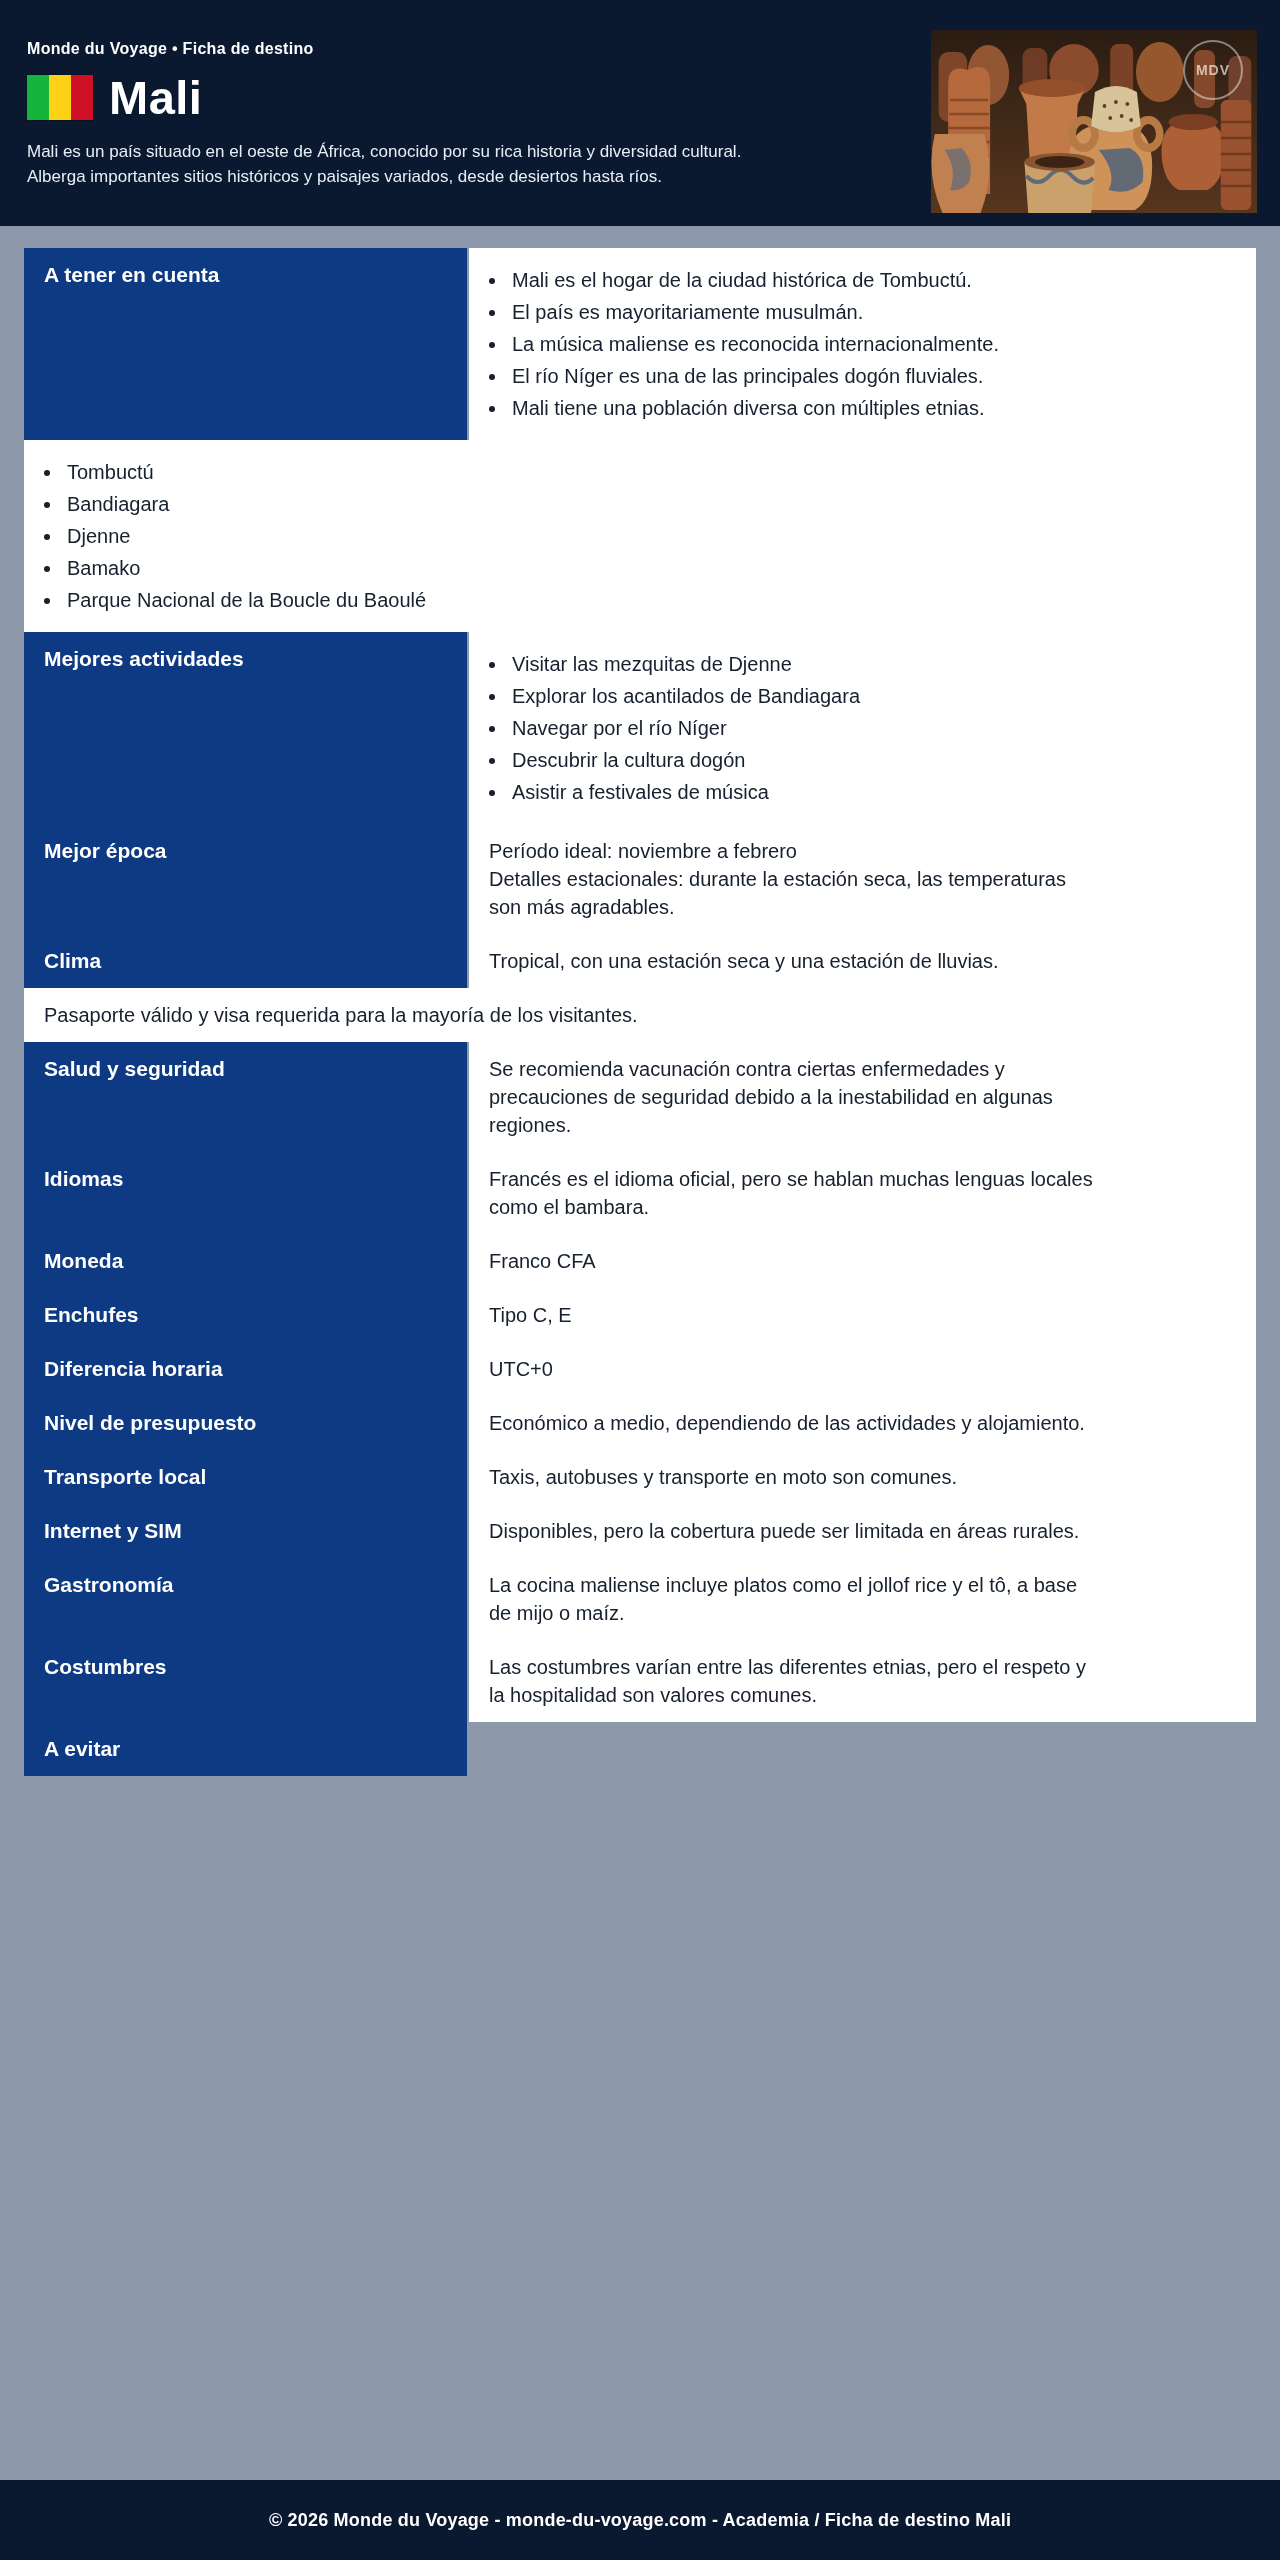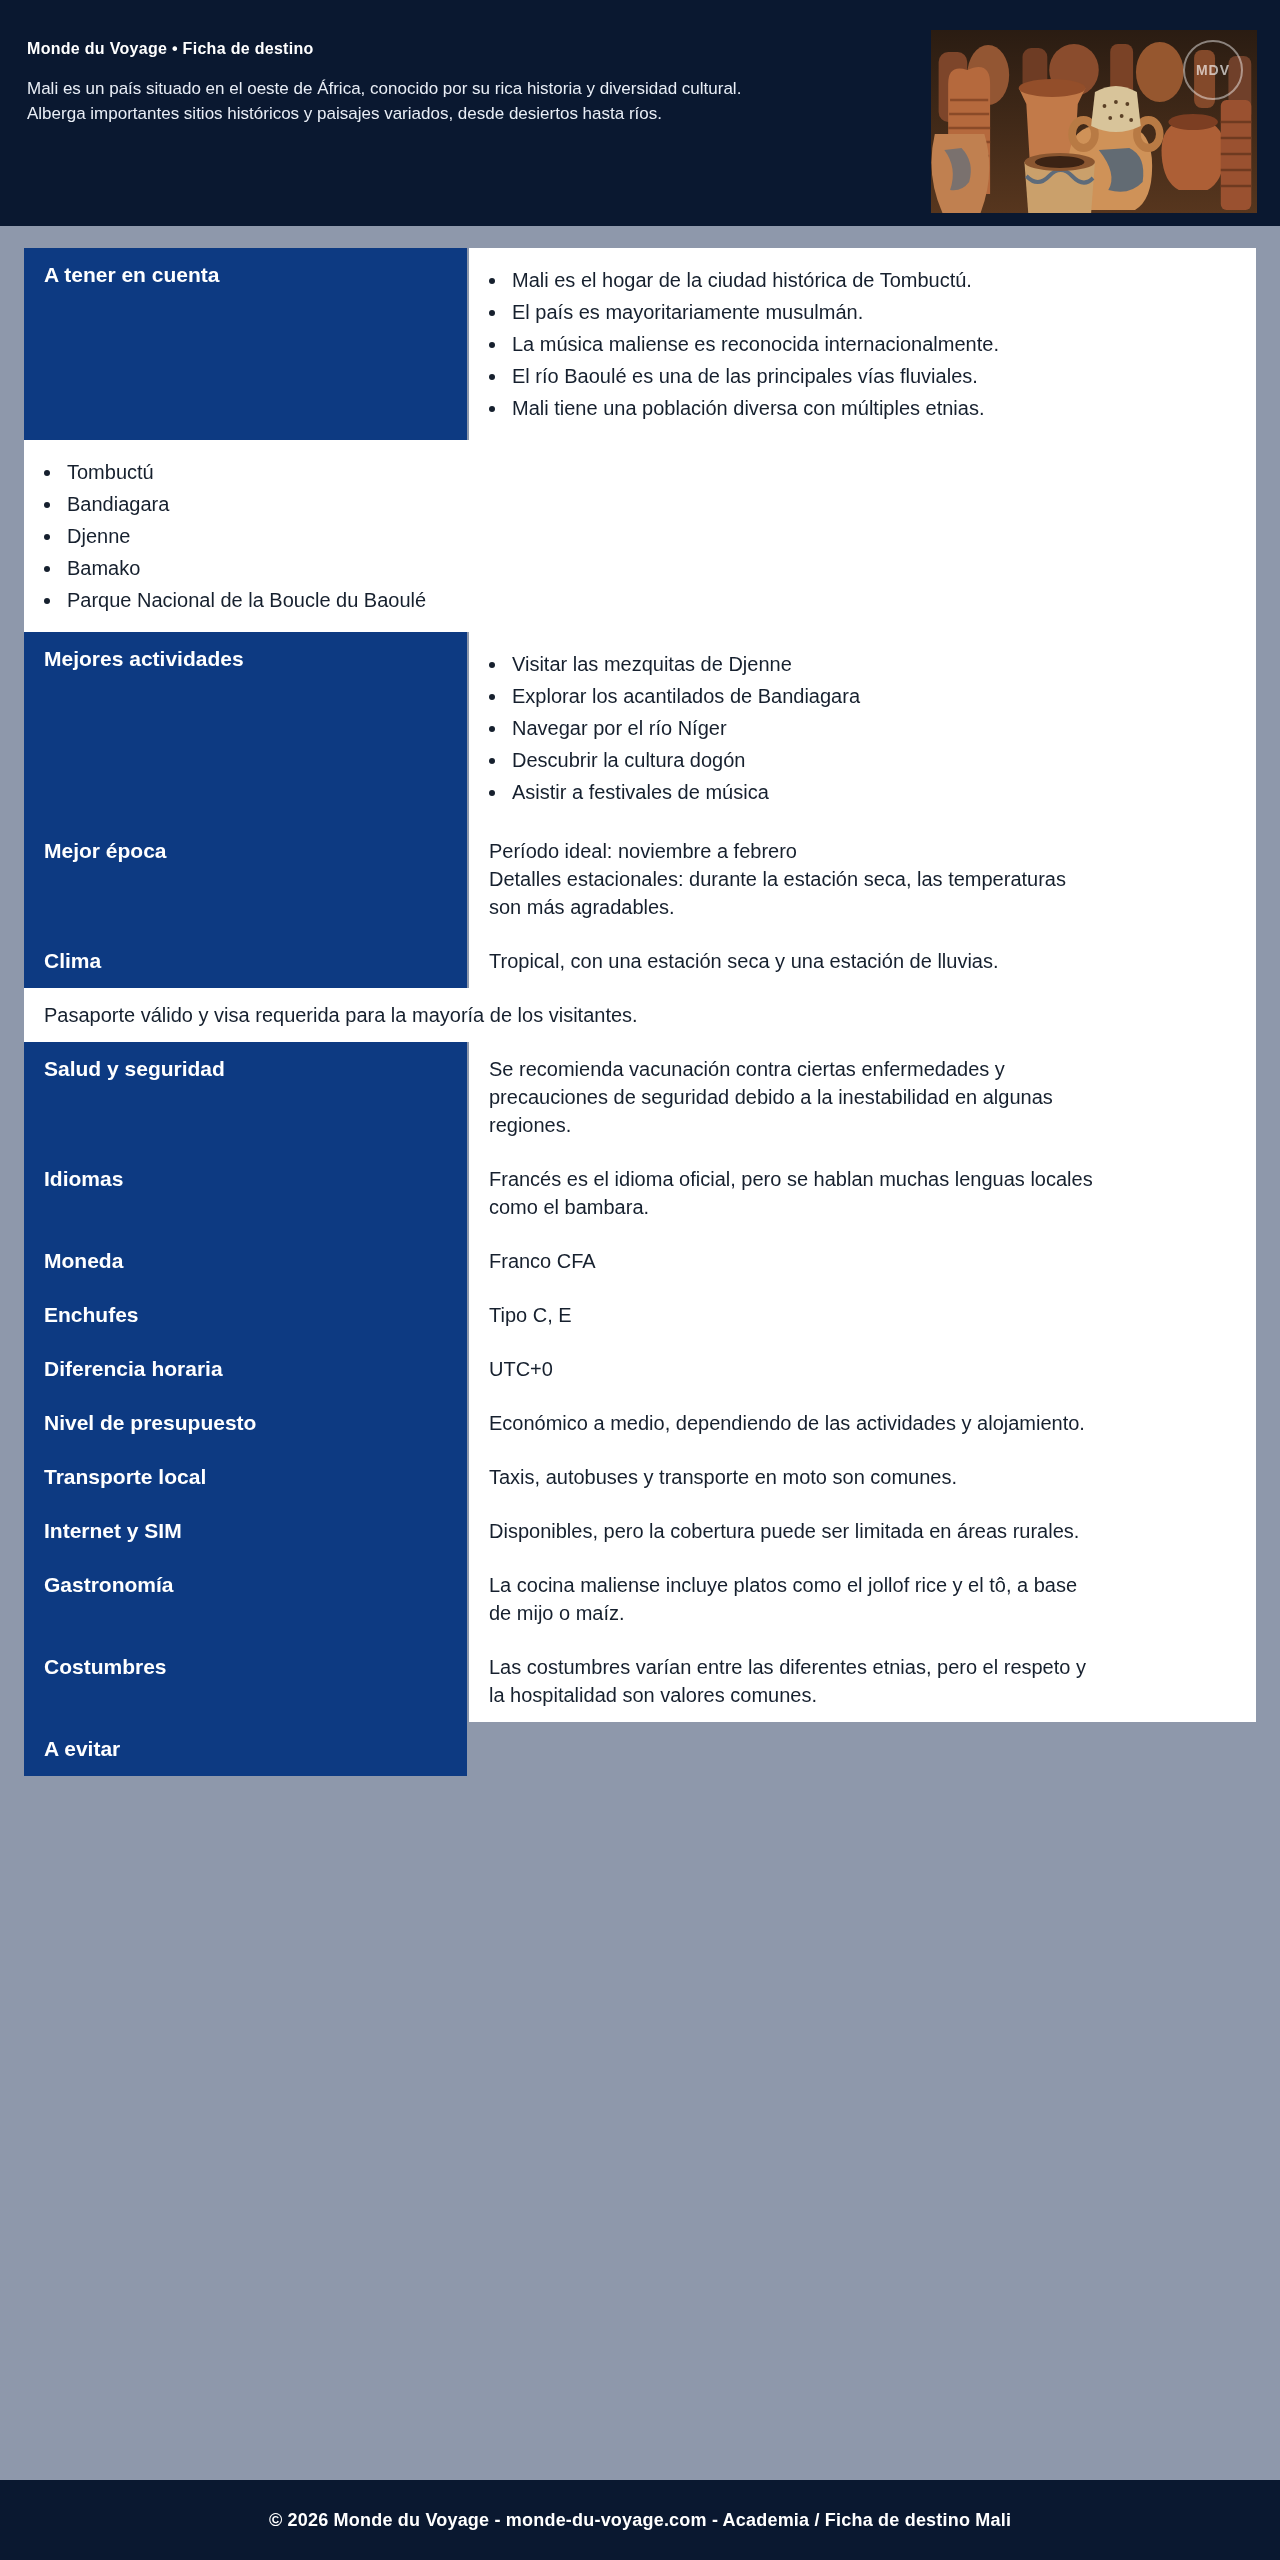--- a/index.html
+++ b/index.html
@@ -91,20 +91,28 @@
   }
 </style>
 </head>
 <body>
 
 <div class="page">
 
   <header class="hero">
     <div class="hero-left">
       <div class="eyebrow">Monde du Voyage • Ficha de destino</div>
+      <div class="title-row">
+        <div class="flag" aria-hidden="true">
+          <span style="background: rgb(20, 181, 58);"></span>
+          <span style="background: rgb(252, 209, 22);"></span>
+          <span style="background: rgb(206, 17, 38);"></span>
+        </div>
+        <h1 class="country">Mali</h1>
+      </div>
       <p class="hero-desc"><span>Mali es un país situado en el oeste de África, conocido por su rica historia y diversidad cultural.</span><br><span>Alberga importantes sitios históricos y paisajes variados, desde desiertos hasta ríos.</span></p>
     </div>
 
     <div class="hero-photo">
       <svg viewBox="0 0 342 183" preserveAspectRatio="none">
         <defs>
           <linearGradient id="bgGrad" x1="0" y1="0" x2="0" y2="1">
             <stop offset="0" stop-color="#2a1c12"></stop>
             <stop offset="1" stop-color="#57361e"></stop>
           </linearGradient>
@@ -171,21 +179,21 @@
 
   <main>
     <div class="info-table" id="info-table">
         <div class="info-row">
           <div class="cell-label"><span>A tener en cuenta</span></div>
           <div class="cell-content">
             <ul>
               <li>Mali es el hogar de la ciudad histórica de Tombuctú.</li>
               <li>El país es mayoritariamente musulmán.</li>
               <li>La música maliense es reconocida internacionalmente.</li>
-              <li>El río Baoulé es una de las principales vías fluviales.</li>
+              <li>El río Níger es una de las principales dogón fluviales.</li>
               <li>Mali tiene una población diversa con múltiples etnias.</li>
             </ul>
           </div>
         </div>
         <div class="info-row">
           <div class="cell-content">
             <ul>
               <li>Tombuctú</li>
               <li>Bandiagara</li>
               <li>Djenne</li>

